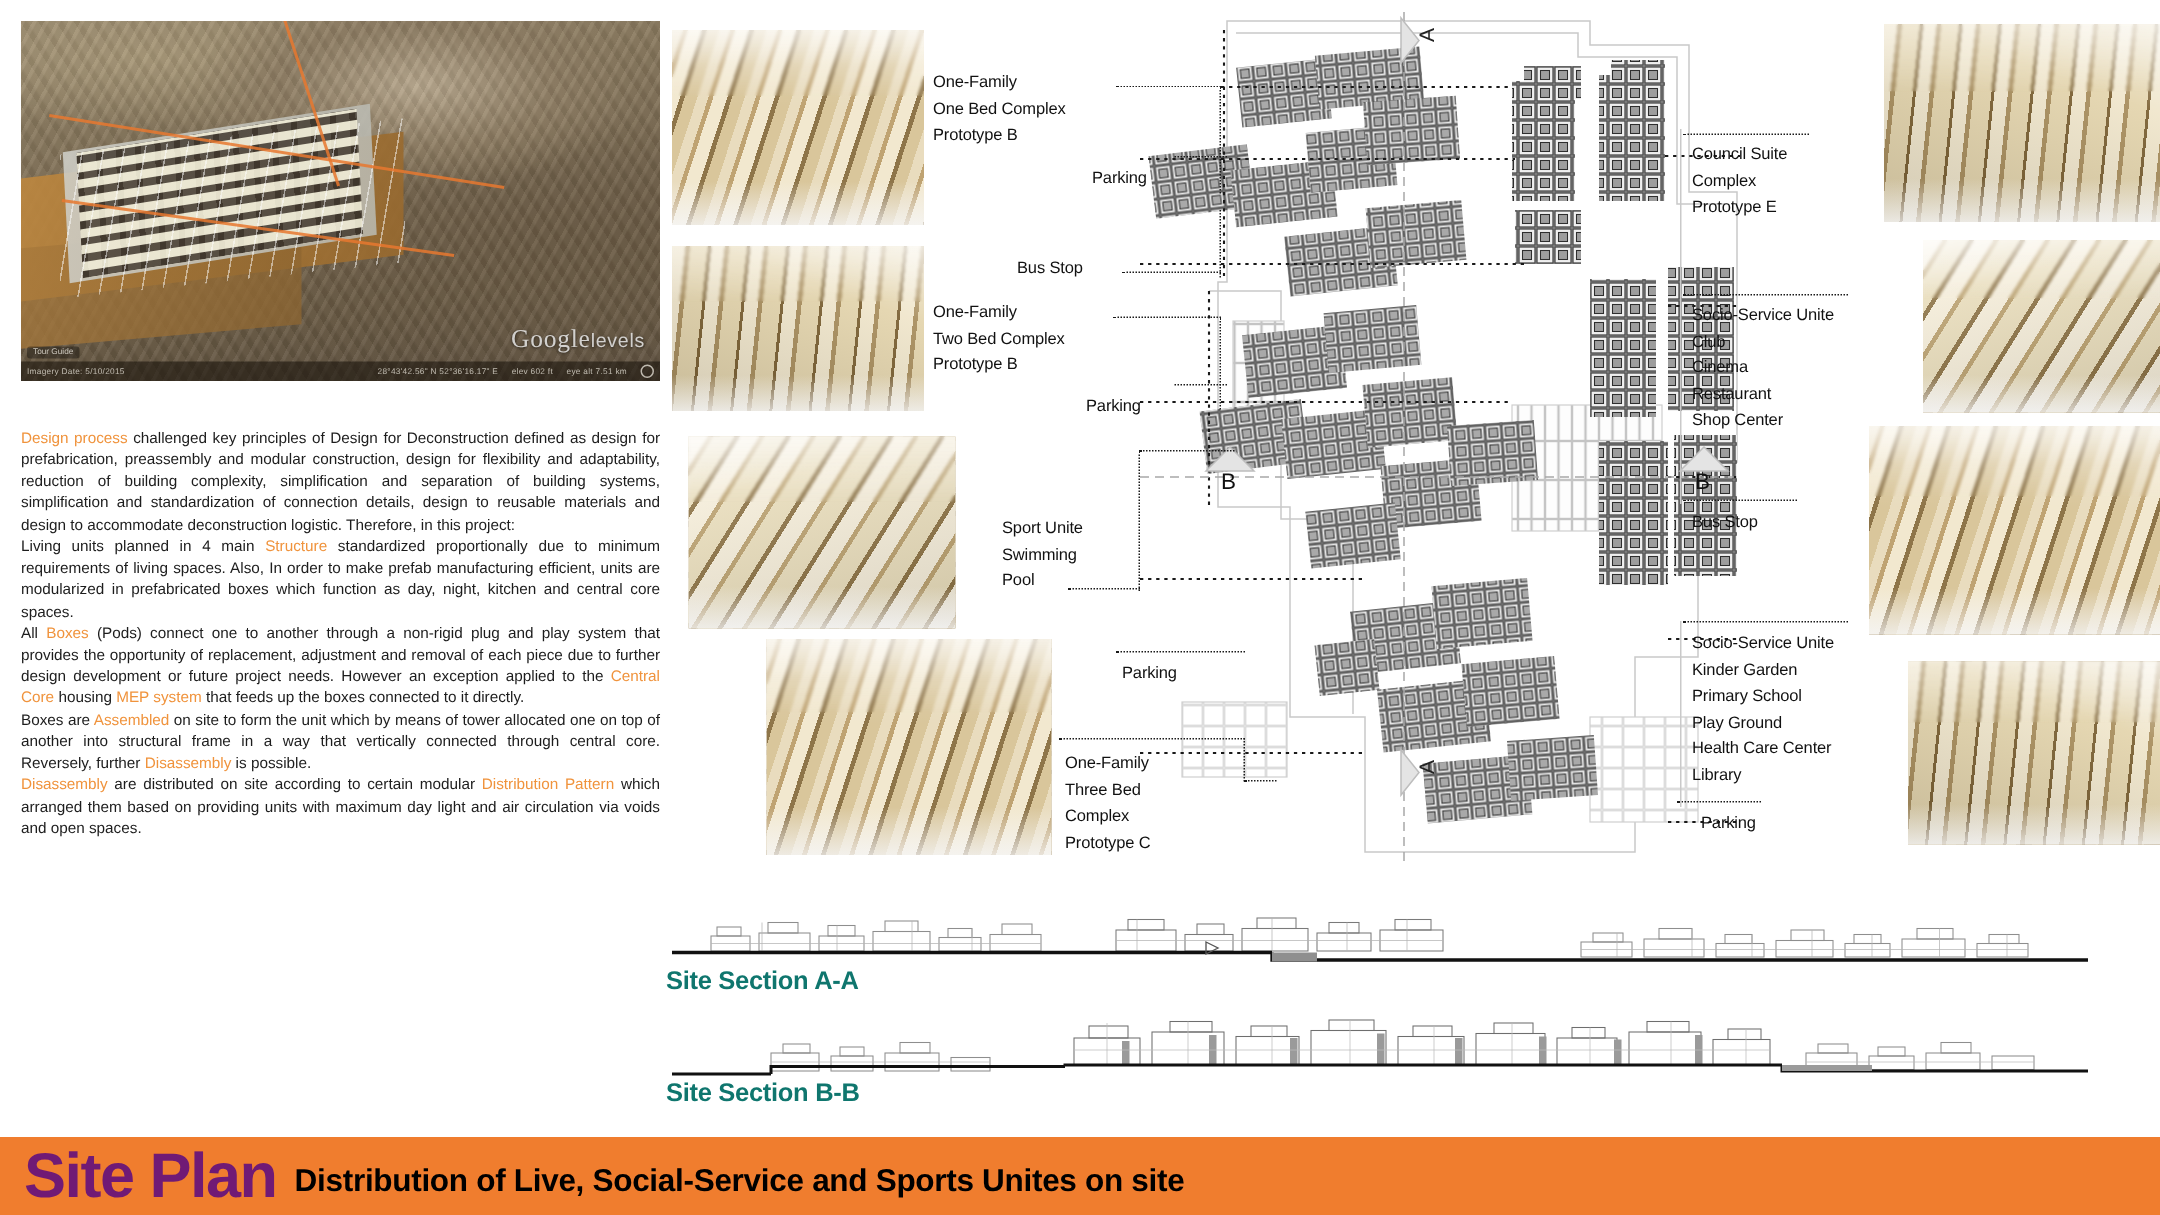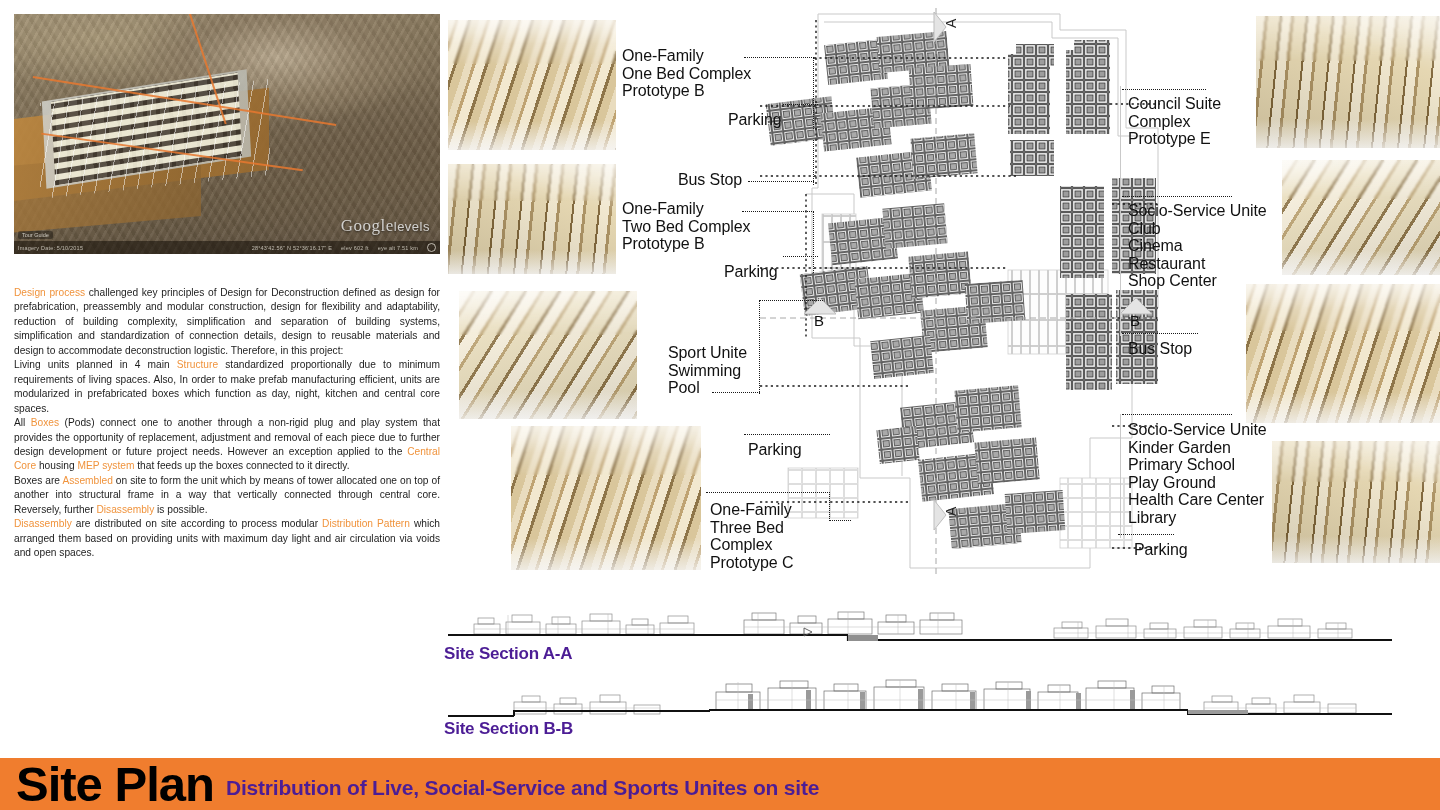--- a/index.html
+++ b/index.html
@@ -243,21 +243,21 @@
     left: 760px;
     top: 8px;
     width: 400px;
     height: 570px;
   }
   #site-plan svg { display: block; }
 
   
   .plan-label {
     position: absolute;
-    font-size: 16px;
+    font-size: 11px;
     line-height: 17.6px;
     color: #111111;
     white-space: pre;
     letter-spacing: -0.1px;
   }
 
   .leader {
     position: absolute;
     border-top: 1.6px dotted #1a1a1a;
     height: 0;
@@ -267,46 +267,46 @@
     border-left: 1.6px dotted #1a1a1a;
     width: 0;
   }
 
   
   .section-wrap { position: absolute; }
   .section-caption {
     position: absolute;
     font-size: 17px;
     font-weight: bold;
-    color: #4c1d95;
+    color: #0f766e;
     letter-spacing: -0.2px;
   }
 
   
   #bottom-banner {
     position: absolute;
     left: 0;
     bottom: 0;
     width: 1440px;
     height: 52px;
     background: #f07d2e;
     display: flex;
     align-items: center;
     padding-left: 16px;
     box-sizing: border-box;
   }
   #banner-title {
-    color: #000000;
-    font-size: 49px;
+    color: #701a75;
+    font-size: 42px;
     font-weight: bold;
     letter-spacing: -1px;
     line-height: 1;
   }
   #banner-sub {
-    color: #4c1d95;
+    color: #000000;
     font-size: 21px;
     font-weight: bold;
     margin-left: 12px;
     margin-top: 8px;
     letter-spacing: -0.2px;
   }
 </style>
 </head>
 <body>
 
@@ -339,21 +339,21 @@
         <span class="ge-globe"></span>
       </span>
     </div>
   </div>
 
   <div id="body-text">
     <p><span class="hl">Design process</span><span> challenged key principles of Design for Deconstruction defined as design for prefabrication, preassembly and modular construction, design for flexibility and adaptability, reduction of building complexity, simplification and separation of building systems, simplification and standardization of connection details, design to reusable materials and design to accommodate deconstruction logistic. Therefore, in this project:</span></p>
     <p><span>Living units planned in 4 main </span><span class="hl">Structure</span><span> standardized proportionally due to minimum requirements of living spaces. Also, In order to make prefab manufacturing efficient, units are modularized in prefabricated boxes which function as day, night, kitchen and central core spaces.</span></p>
     <p><span>All </span><span class="hl">Boxes</span><span> (Pods) connect one to another through a non-rigid plug and play system that provides the opportunity of replacement, adjustment and removal of each piece due to further design development or future project needs. However an exception applied to the </span><span class="hl">Central Core</span><span> housing </span><span class="hl">MEP system</span><span> that feeds up the boxes connected to it directly.</span></p>
     <p><span>Boxes are </span><span class="hl">Assembled</span><span> on site to form the unit which by means of tower allocated one on top of another into structural frame in a way that vertically connected through central core. Reversely, further </span><span class="hl">Disassembly</span><span> is possible.</span></p>
-    <p><span class="hl">Disassembly</span><span> are distributed on site according to process modular </span><span class="hl">Distribution Pattern</span><span> which arranged them based on providing units with maximum day light and air circulation via voids and open spaces.</span></p>
+    <p><span class="hl">Disassembly</span><span> are distributed on site according to certain modular </span><span class="hl">Distribution Pattern</span><span> which arranged them based on providing units with maximum day light and air circulation via voids and open spaces.</span></p>
   </div>
 </div>
 
 <div class="model-photo" style="left:448px; top:20px; width:168px; height:130px;">
   <div class="mp-inner wood-a"></div>
   <div class="mp-blur-top"></div>
   <div class="mp-white-floor"></div>
 </div>
 
 <div class="model-photo" style="left:448px; top:164px; width:168px; height:110px;">

